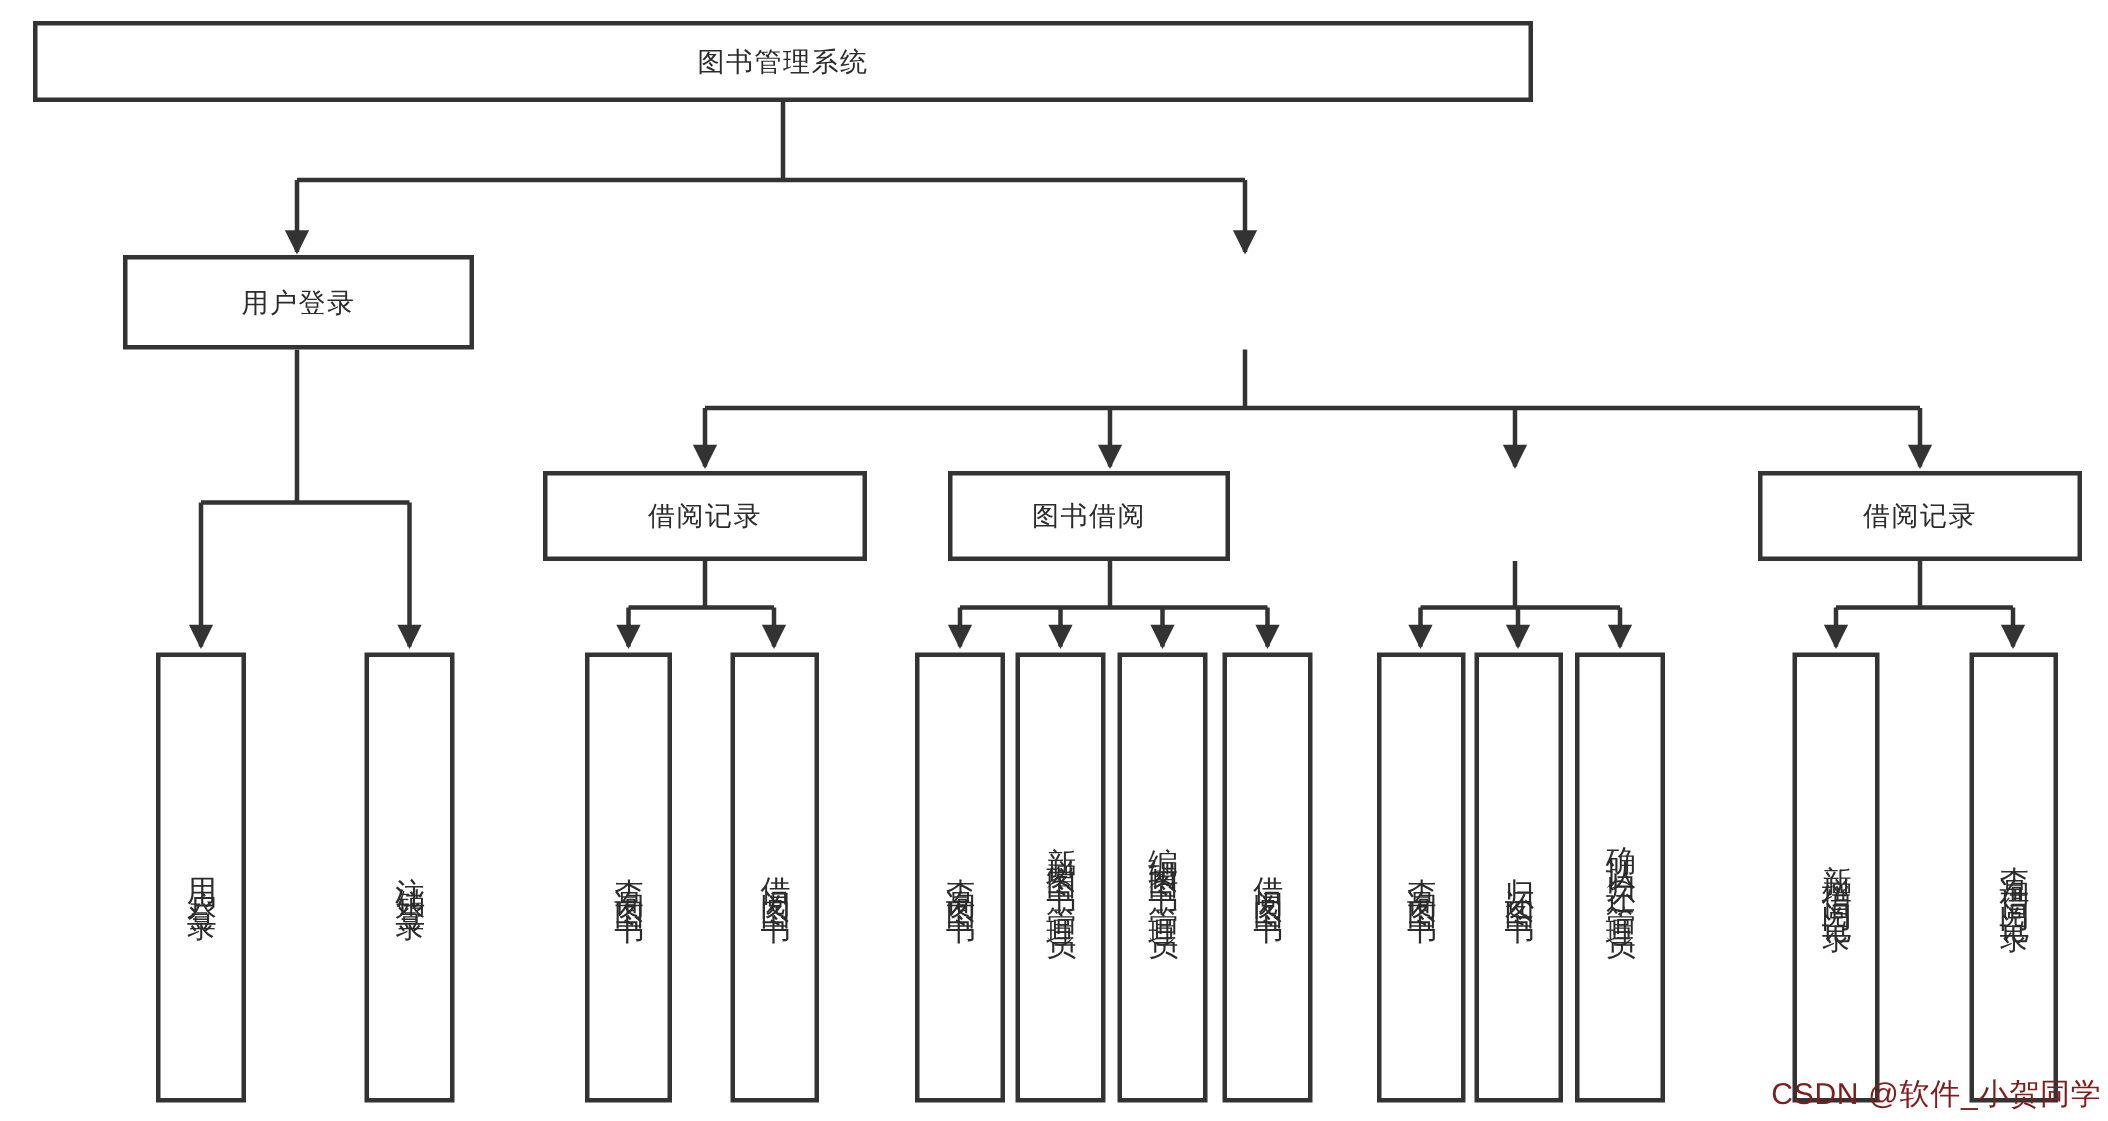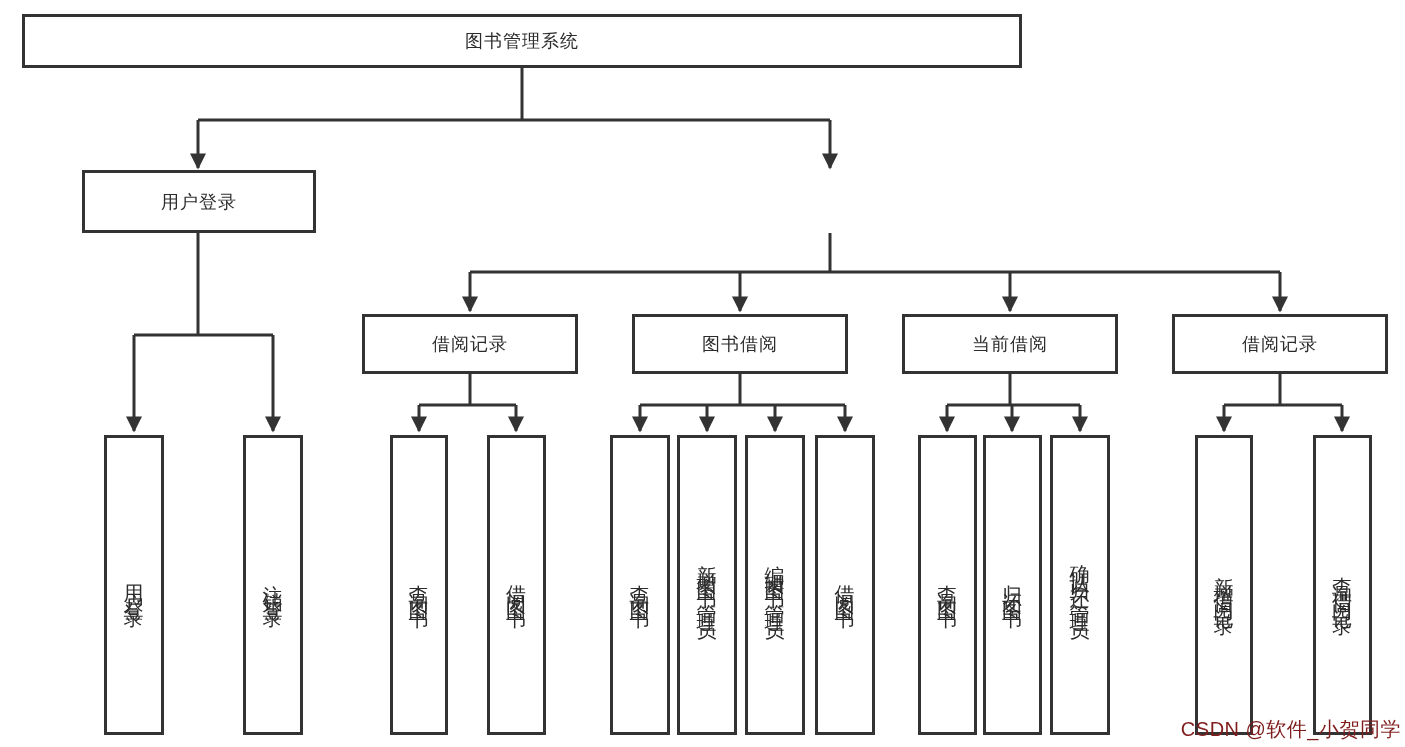--- a/index.html
+++ b/index.html
@@ -44,21 +44,21 @@
     font-size: 20px;
     line-height: 1;
     letter-spacing: 8px;
     color: #2b2b2b;
     z-index: 2;
   }
   #n-root            { left: 22px;   top: 14px;  width: 1000px; height: 54px; }
   #n-user-login      { left: 82px;   top: 170px; width: 234px;  height: 63px; }
   #n-book-mgmt       { left: 713px;  top: 170px; width: 234px;  height: 63px; }
   #n-new-book        { left: 362px;  top: 314px; width: 216px;  height: 60px; }
-  #n-book-borrow     { left: 632px;  top: 314px; width: 216px;  height: 60px; }
+  #n-book-borrow     { left: 632px;  top: 314px; width: 188px;  height: 60px; }
   #n-current-borrow  { left: 902px;  top: 314px; width: 216px;  height: 60px; }
   #n-borrow-records  { left: 1172px; top: 314px; width: 216px;  height: 60px; }
 
   #l-login      { left: 104px;  width: 60px; }
   #l-logout     { left: 243px;  width: 60px; }
   #l-nb-query   { left: 390px;  width: 58px; }
   #l-nb-borrow  { left: 487px;  width: 59px; }
   #l-bb-query   { left: 610px;  width: 60px; }
   #l-bb-add     { left: 677px;  width: 60px; }
   #l-bb-edit    { left: 745px;  width: 60px; }
@@ -134,21 +134,20 @@
       <line x1="1342" y1="405" x2="1342" y2="431" marker-end="url(#arrow)"></line>
     </g>
   </svg>
 
   <div id="n-root" class="hbox">图书管理系统</div>
 
   <div id="n-user-login" class="hbox">用户登录</div>
 
   <div id="n-new-book" class="hbox">借阅记录</div>
   <div id="n-book-borrow" class="hbox">图书借阅</div>
-  <div id="n-current-borrow" class="hbox">当前借阅</div>
   <div id="n-borrow-records" class="hbox">借阅记录</div>
 
   <div id="l-login" class="vbox">用户登录</div>
   <div id="l-logout" class="vbox">注销登录</div>
 
   <div id="l-nb-query" class="vbox">查询图书</div>
   <div id="l-nb-borrow" class="vbox">借阅图书</div>
 
   <div id="l-bb-query" class="vbox">查询图书</div>
   <div id="l-bb-add" class="vbox">新增图书（管理员）</div>

